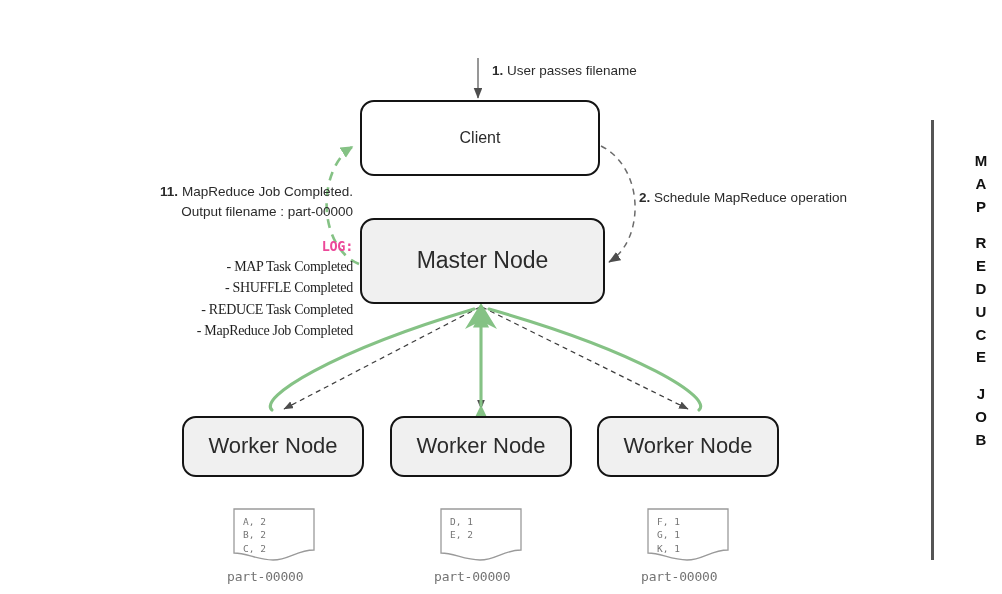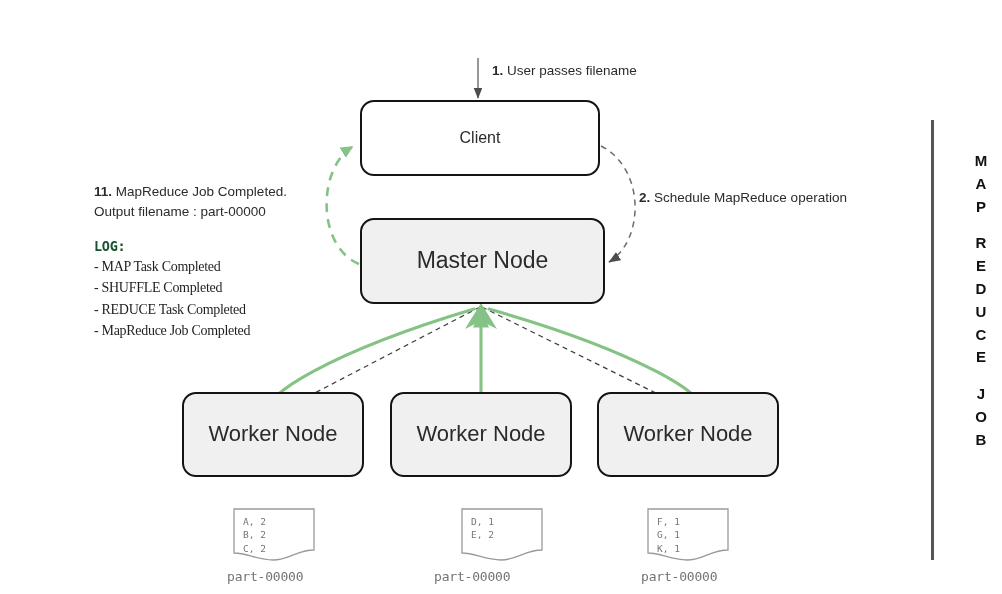--- a/index.html
+++ b/index.html
@@ -54,23 +54,23 @@
   .node-master {
     left: 360px;
     top: 218px;
     width: 245px;
     height: 86px;
     background: #f0f0f0;
     font-size: 23px;
     color: #2b2b2b;
   }
   .node-worker {
-    top: 392px;
+    top: 416px;
     width: 182px;
-    height: 85px;
+    height: 61px;
     background: #f0f0f0;
     font-size: 22px;
     color: #2b2b2b;
     justify-content: center;
   }
   .worker-1 { left: 182px; }
   .worker-2 { left: 390px; }
   .worker-3 { left: 597px; }
 
   
@@ -80,37 +80,38 @@
     color: #2b2b2b;
     white-space: nowrap;
   }
   .step-label b { font-weight: bold; }
   .step-1 { left: 492px; top: 63px; }
   .step-2 { left: 639px; top: 190px; }
 
   
   .info-block {
     position: absolute;
-    left: 94px;
+    left: 78px;
     top: 182px;
     width: 275px;
+    text-align: right;
   }
   .info-line {
     font-size: 13.5px;
     color: #2b2b2b;
     line-height: 1.45;
     white-space: nowrap;
   }
   .info-line b { font-weight: bold; }
   .log-title {
     margin-top: 17px;
     font-size: 13.5px;
     font-weight: bold;
     font-family: "DejaVu Sans Mono", monospace;
-    color: #14532d;
+    color: #ec4899;
     letter-spacing: -0.3px;
   }
   .log-list {
     margin: 2px 0 0 0;
     padding: 0;
     list-style: none;
   }
   .log-list li {
     font-family: Liberation Serif, serif;
     font-size: 14px;
@@ -131,21 +132,21 @@
     position: absolute;
     left: 10px;
     top: 7px;
     font-family: "DejaVu Sans Mono", monospace;
     font-size: 9.5px;
     line-height: 1.42;
     color: #757575;
     white-space: pre;
   }
   .doc-1 { left: 233px; top: 508px; }
-  .doc-2 { left: 461px; top: 508px; }
+  .doc-2 { left: 440px; top: 508px; }
   .doc-3 { left: 647px; top: 508px; }
 
   .doc-caption {
     position: absolute;
     font-family: "DejaVu Sans Mono", monospace;
     font-size: 13px;
     color: #737373;
     letter-spacing: -0.2px;
     white-space: nowrap;
   }

